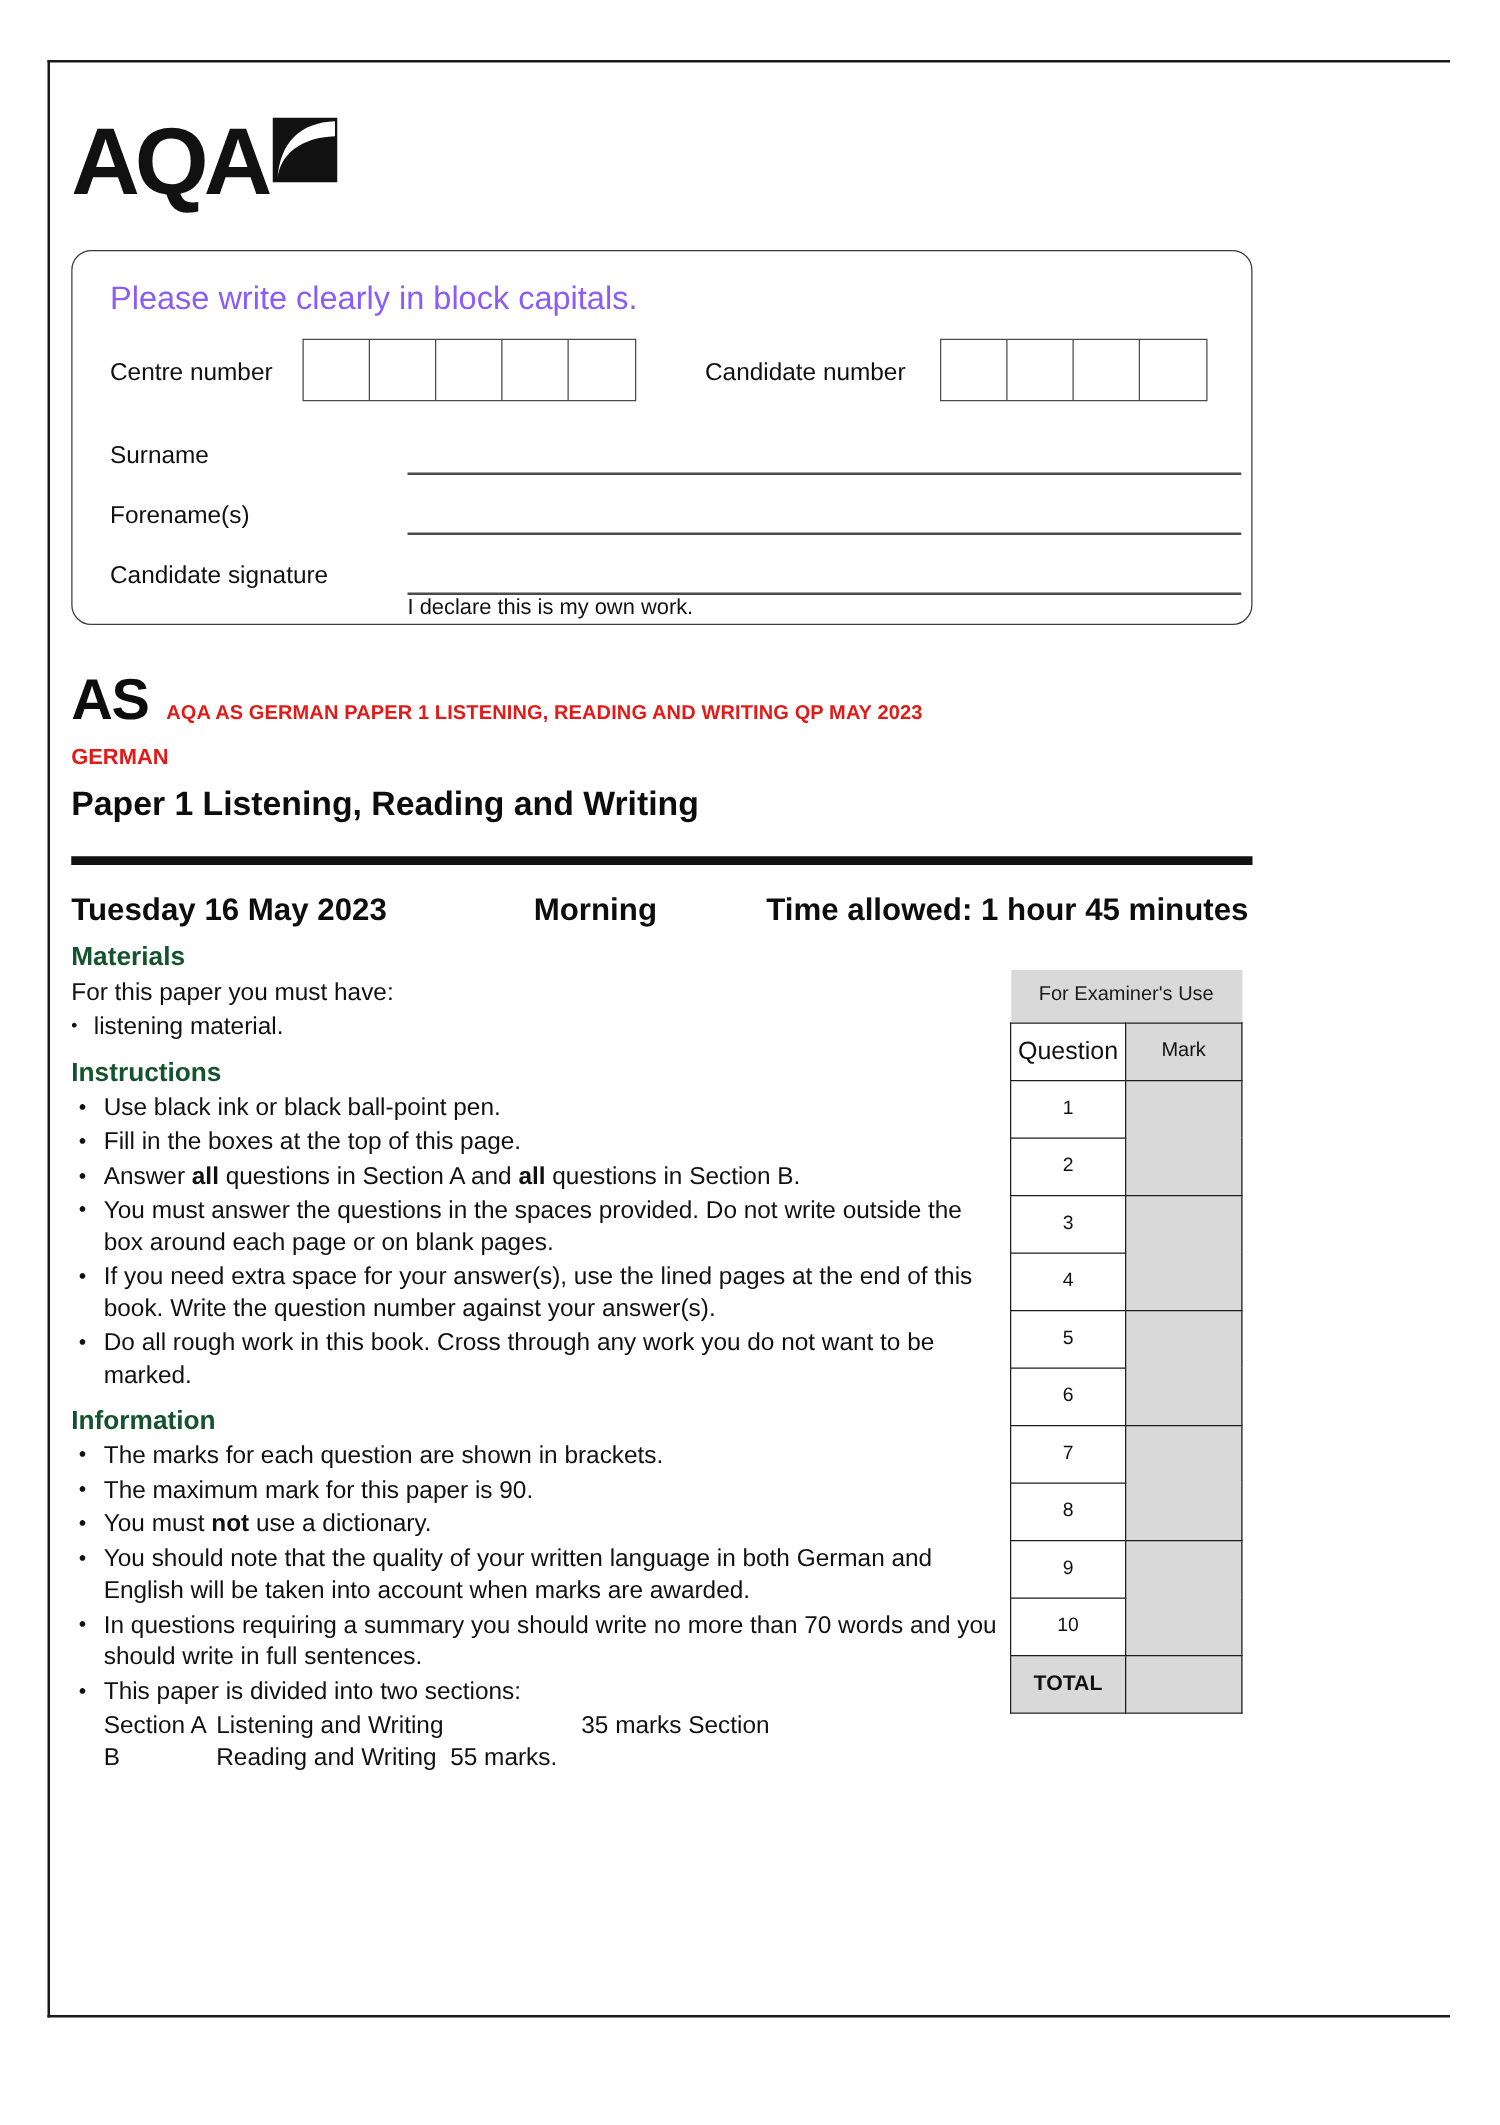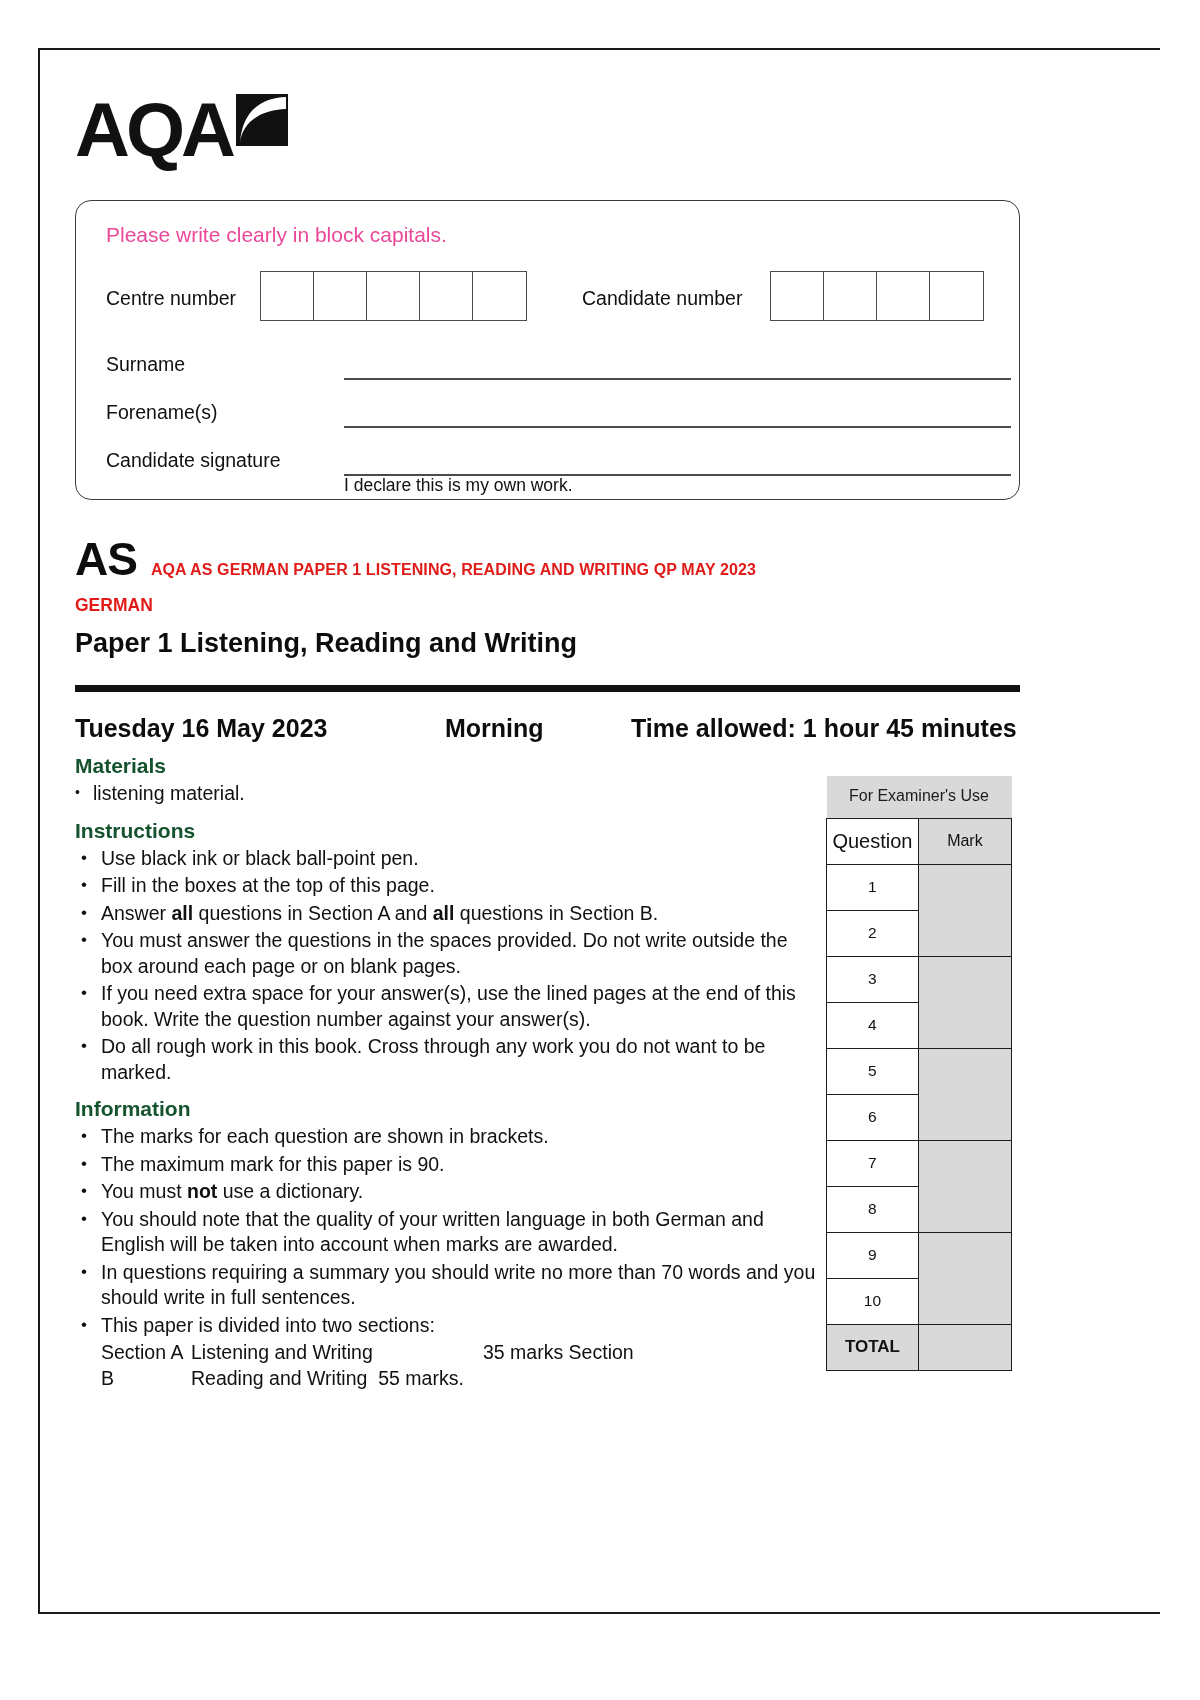--- a/index.html
+++ b/index.html
@@ -27,21 +27,21 @@
   .frame-line {
     position: absolute;
     background: #1a1a1a;
   }
   .frame-top    { left: 38px;  top: 48px;   width: 1122px; height: 2px; }
   .frame-bottom { left: 38px;  top: 1612px; width: 1122px; height: 2px; }
   .frame-left   { left: 38px;  top: 48px;   width: 2px;    height: 1566px; }
 
   .content {
     position: absolute;
-    left: 75px;
+    left: 57px;
     top: 86px;
     width: 945px;
   }
 
   
   .logo-row {
     height: 104px;
     position: relative;
   }
   .logo-wrap {
@@ -79,22 +79,22 @@
   .details-inner {
     position: absolute;
     left: 0; top: 0;
     width: 100%;
     height: 100%;
   }
   .block-caps {
     position: absolute;
     left: 30px;
     top: 22px;
-    font-size: 21px;
-    color: #ec4899;
+    font-size: 26px;
+    color: #8b5cf6;
   }
 
   .num-label {
     position: absolute;
     font-size: 19.5px;
     color: #111;
   }
   .centre-label   { left: 30px;  top: 86px; }
   .candidate-label{ left: 506px; top: 86px; }
 
@@ -394,20 +394,21 @@
       <div class="dt-date">Tuesday 16 May 2023</div>
       <div class="dt-session">Morning</div>
       <div class="dt-time">Time allowed: 1 hour 45 minutes</div>
     </div>
 
     <div class="body-area">
 
       <div class="left-col">
 
         <h2 class="sec first">Materials</h2>
+        <p class="plain">For this paper you must have:</p>
         <ul class="bullets tight">
           <li>listening material.</li>
         </ul>
 
         <h2 class="sec">Instructions</h2>
         <ul class="bullets">
           <li>Use black ink or black ball-point pen.</li>
           <li>Fill in the boxes at the top of this page.</li>
           <li>Answer <b>all</b> questions in Section A and <b>all</b> questions in Section B.</li>
           <li>You must answer the questions in the spaces provided.  Do not write outside the box around each page or on blank pages.</li>

